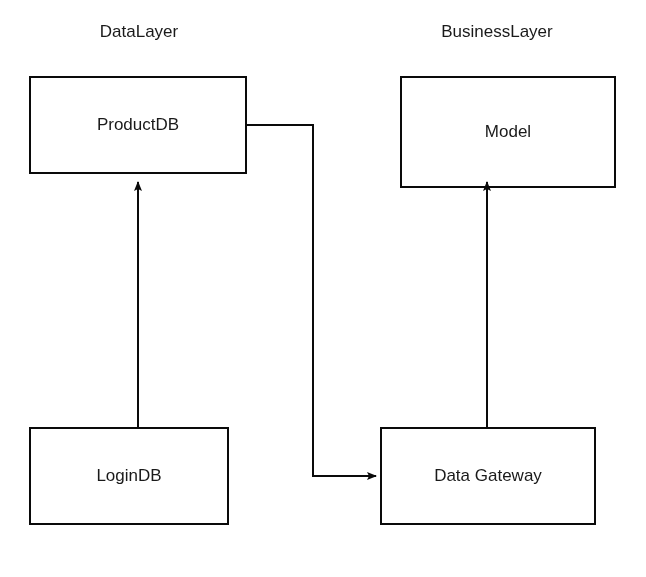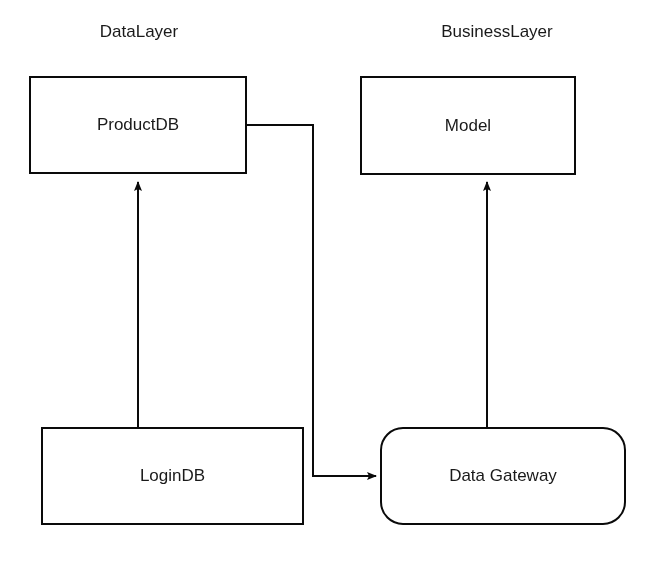--- a/index.html
+++ b/index.html
@@ -58,29 +58,29 @@
 <div id="canvas">
 
   <div class="layer-label" style="left:0px; top:22px; width:278px;">DataLayer</div>
 
   <div class="layer-label" style="left:358px; top:22px; width:278px;">BusinessLayer</div>
 
   <div class="node-box" style="left:29px; top:76px; width:218px; height:98px;">
     <span class="node-label">ProductDB</span>
   </div>
 
-  <div class="node-box" style="left:360px; top:76px; width:216px; height:99px;">
+  <div class="node-box" style="left:400px; top:76px; width:216px; height:112px;">
     <span class="node-label">Model</span>
   </div>
 
-  <div class="node-box" style="left:29px; top:427px; width:263px; height:98px;margin-left:12px;">
+  <div class="node-box" style="left:29px; top:427px; width:200px; height:98px;">
     <span class="node-label">LoginDB</span>
   </div>
 
-  <div class="node-box" style="left:380px; top:427px; width:246px; height:98px;border-radius:23px;">
+  <div class="node-box" style="left:380px; top:427px; width:216px; height:98px;">
     <span class="node-label">Data Gateway</span>
   </div>
 
   <svg id="edge-layer" viewBox="0 0 646 577" xmlns="http://www.w3.org/2000/svg">
     <defs>
       <marker id="arrowhead" markerWidth="10" markerHeight="8" refX="9" refY="4" orient="auto" markerUnits="userSpaceOnUse">
         <path d="M0,0 L10,4 L0,8 L2,4 Z" fill="#0a0a0a"></path>
       </marker>
     </defs>
 

